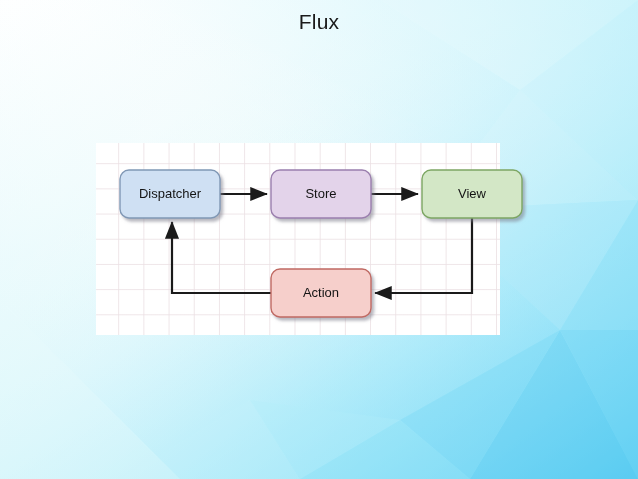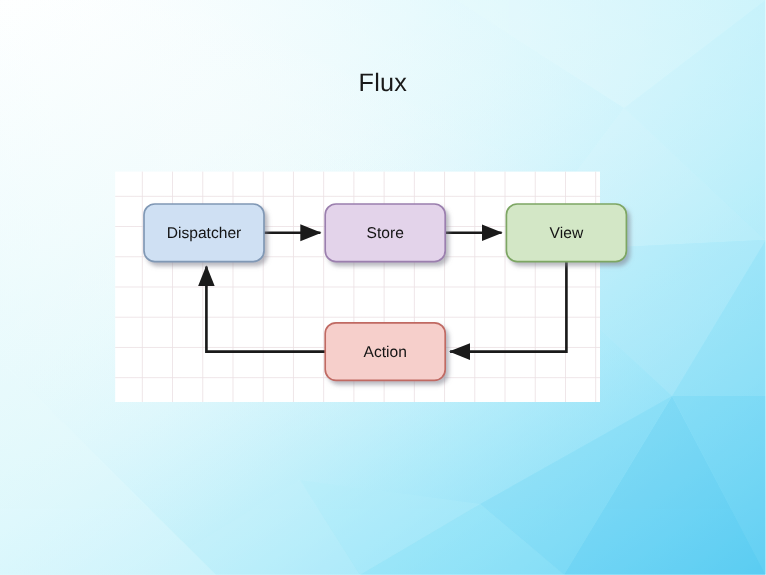--- a/index.html
+++ b/index.html
@@ -37,21 +37,20 @@
     top: 8px;
     left: 0;
     width: 638px;
     text-align: center;
     font-size: 21px;
     line-height: 28px;
     color: #1a1a1a;
     font-family: "Liberation Sans", sans-serif;
     letter-spacing: 0.2px;
     white-space: nowrap;
-    margin-top: 48px;
   }
 
   
   #diagram-panel {
     position: absolute;
     left: 96px;
     top: 143px;
     width: 404px;
     height: 192px;
     background: #ffffff;

